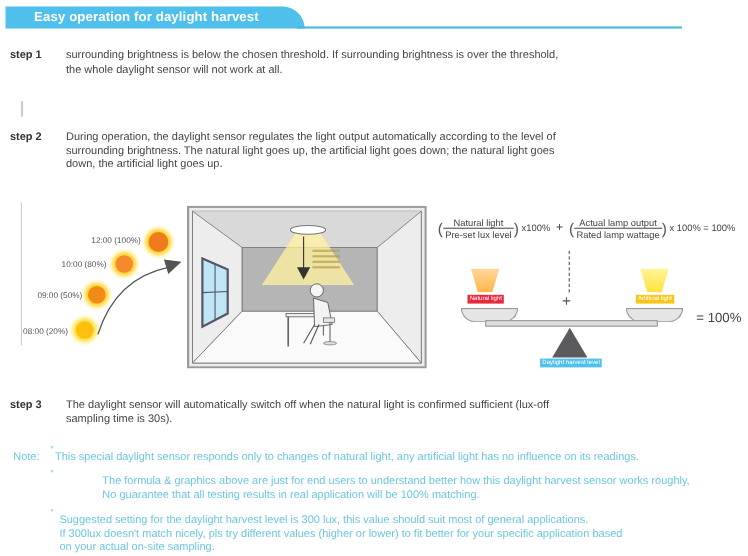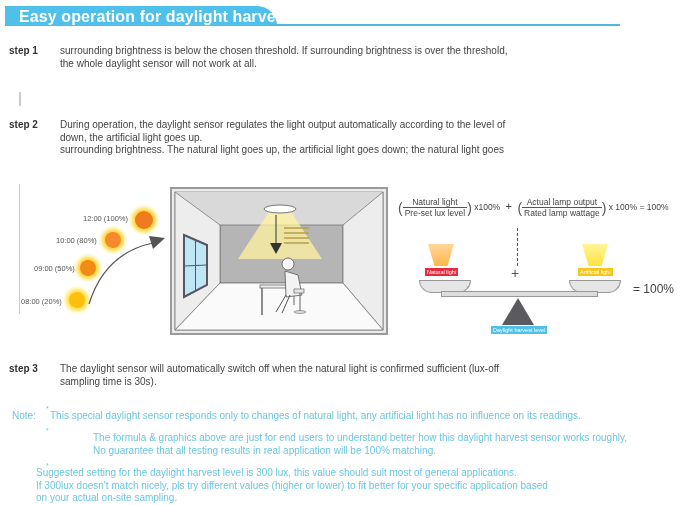--- a/index.html
+++ b/index.html
@@ -1,18 +1,18 @@
 <!DOCTYPE html>
 <html><head>
 <meta charset="utf-8">
 <style>
   html,body{margin:0;padding:0;background:#fff;}
   body{width:680px;height:505px;position:relative;overflow:hidden;font-family:"Liberation Sans",sans-serif;color:#333;}
   .header-bar{position:absolute;left:5px;top:6px;width:272px;height:20px;background:#4fc0ec;border-top-right-radius:20px 20px;}
-  .header-title{position:absolute;left:19px;top:8px;font-size:16px;font-weight:bold;color:#fff;letter-spacing:0.1px;}
+  .header-title{position:absolute;left:31px;top:8px;font-size:12px;font-weight:bold;color:#fff;letter-spacing:0.1px;}
   .header-line{position:absolute;left:270px;top:24px;width:350px;height:2px;background:#4fb7e3;}
   .step{position:absolute;left:9px;font-size:10px;line-height:12.5px;}
   .step-label{position:absolute;left:0;top:0;font-weight:bold;color:#333;width:45px;}
   .step-text{position:absolute;left:51px;top:0;width:560px;color:#444;}
   .side-mark{position:absolute;left:19px;top:92px;width:2px;height:14px;background:#ccc;}
   .sun-label{position:absolute;font-size:7.5px;color:#555;}
   .sun{position:absolute;border-radius:50%;}
   .room{position:absolute;left:170px;top:187px;width:218px;height:148px;}
   .formula{position:absolute;left:398px;top:197px;font-size:8.5px;color:#444;}
   .frac{display:inline-block;vertical-align:middle;text-align:center;}
@@ -37,22 +37,22 @@
     <div>surrounding brightness is below the chosen threshold. If surrounding brightness is over the threshold,</div>
     <div>the whole daylight sensor will not work at all.</div>
   </div>
 </div>
 <div class="side-mark"></div>
 
 <div class="step" style="top:119px;">
   <div class="step-label">step 2</div>
   <div class="step-text">
     <div>During operation, the daylight sensor regulates the light output automatically according to the level of</div>
+    <div>surrounding brightness. The natural light goes up, the artificial light goes down; the natural light goes</div>
     <div>down, the artificial light goes up.</div>
-    <div>surrounding brightness. The natural light goes up, the artificial light goes down; the natural light goes</div>
   </div>
 </div>
 
 <div>
   <div style="position:absolute;left:19px;top:184px;width:1px;height:130px;background:#ccc;"></div>
   <div class="sun-label" style="left:83px;top:214px;">12:00 (100%)</div>
   <div class="sun" style="left:135px;top:211px;width:18px;height:18px;background:#f07a1e;box-shadow:0 0 4px 3px #ffd21f;"></div>
   <div class="sun-label" style="left:56px;top:236px;">10:00 (80%)</div>
   <div class="sun" style="left:105px;top:232px;width:16px;height:16px;background:#f4892e;box-shadow:0 0 4px 3px #ffd21f;"></div>
   <div class="sun-label" style="left:34px;top:264px;">09:00 (50%)</div>
@@ -154,18 +154,18 @@
   <div class="note-star" style="left:46px;top:405px;">*</div>
   <div class="note" style="left:50px;top:410px;">
     <div>This special daylight sensor responds only to changes of natural light, any artificial light has no influence on its readings.</div>
   </div>
   <div class="note-star" style="left:46px;top:427px;">*</div>
   <div class="note" style="left:50px;top:432px;margin-left:43px;">
     <div>The formula &amp; graphics above are just for end users to understand better how this daylight harvest sensor works roughly,</div>
     <div>No guarantee that all testing results in real application will be 100% matching.</div>
   </div>
   <div class="note-star" style="left:46px;top:462px;">*</div>
-  <div class="note" style="left:36px;top:467px;">
+  <div class="note" style="left:54px;top:467px;">
     <div>Suggested setting for the daylight harvest level is 300 lux, this value should suit most of general applications.</div>
     <div>If 300lux doesn't match nicely, pls try different values (higher or lower) to fit better for your specific application based</div>
     <div>on your actual on-site sampling.</div>
   </div>
 </div>
 
 </body></html>

